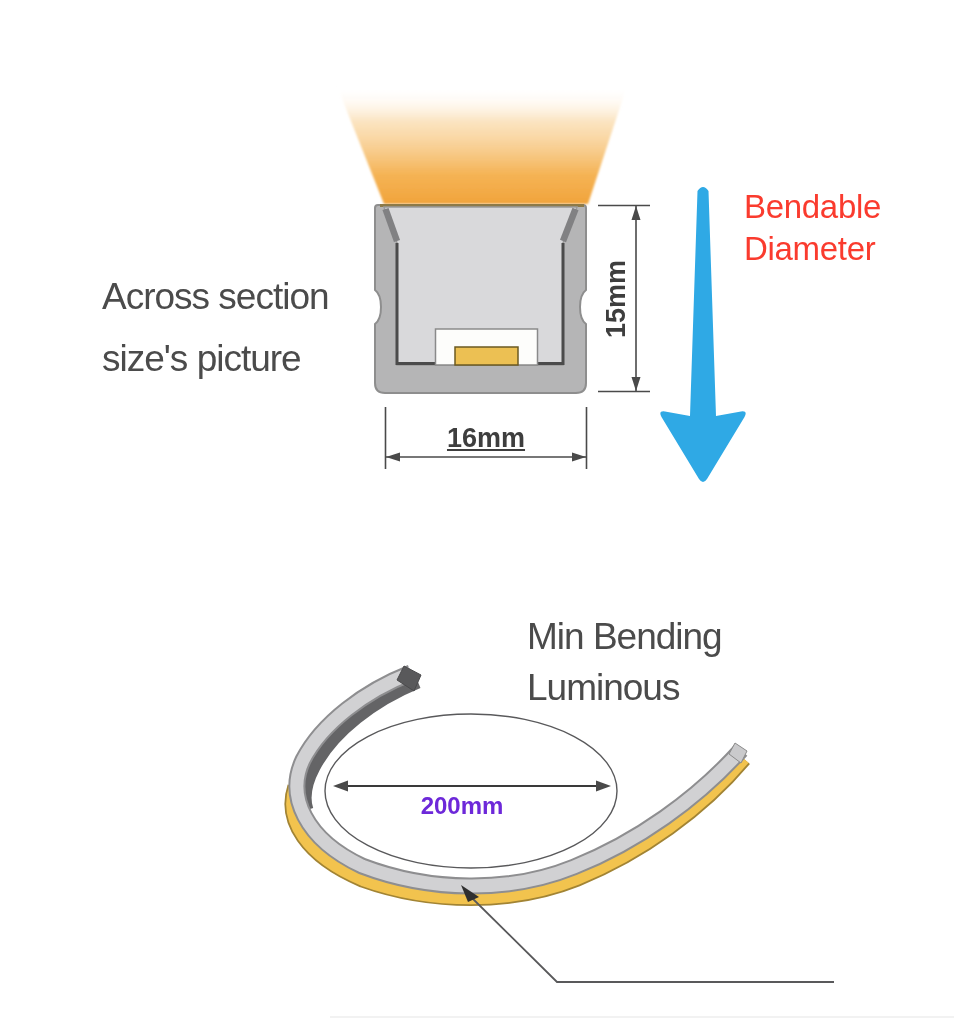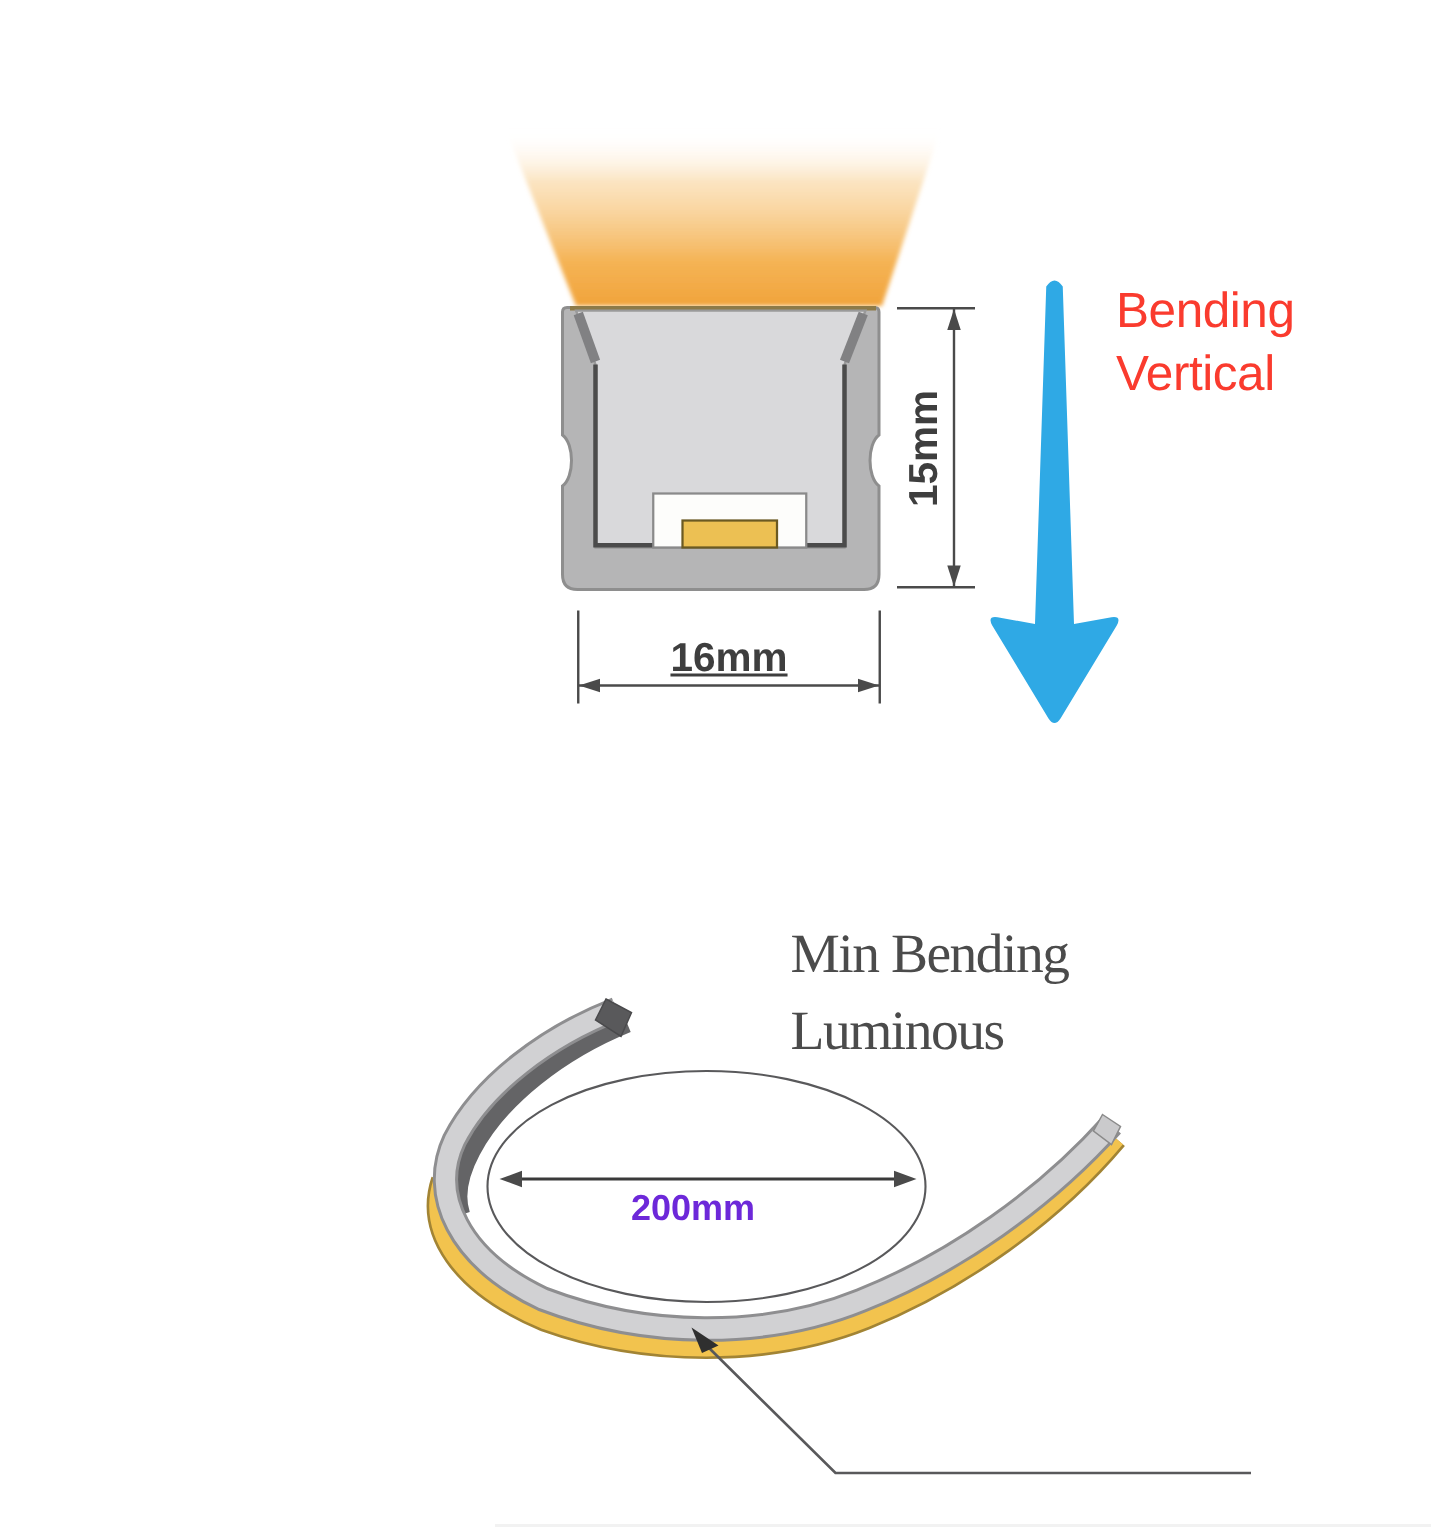--- a/index.html
+++ b/index.html
@@ -17,21 +17,21 @@
   .canvas{
     position:relative;width:954px;height:1024px;background:#ffffff;overflow:hidden;
     font-family:"Liberation Sans", sans-serif;
   }
   .canvas svg{position:absolute;left:0;top:0;}
   .label{
     position:absolute;color:var(--text_gray);font-size:37px;line-height:1.55;
     letter-spacing:-1px;white-space:nowrap;
   }
   .caption{left:102px;top:266px;line-height:62px;}
-  .bend-title{left:527px;top:611px;line-height:51px;font-family:Liberation Serif, serif;}
+  .bend-title{left:527px;top:611px;line-height:51px;}
   .luminous{left:576px;top:928px;}
   .red-label{
     position:absolute;left:744px;top:186px;color:var(--label_red);
     font-size:33px;line-height:42px;letter-spacing:-0.3px;white-space:nowrap;
   }
   .dim-label{
     position:absolute;color:var(--dim_gray);font-weight:bold;white-space:nowrap;
   }
   .dim-16{left:486px;top:423px;font-size:27px;transform:translateX(-50%);text-decoration:underline;}
   .dim-15{left:616px;top:299px;font-size:27px;transform:translate(-50%,-50%) rotate(-90deg);}
@@ -137,24 +137,28 @@
       <path class="stripGray" d="M 411,673 C 365,691 322,723 303,760 C 286,796 305,839 362,866 C 430,892 510,893 574,867 C 637,842 697,799 741,750"></path>
 
       <polygon class="capLeft" points="404,666 421,675 414,691 397,680"></polygon>
       <polygon class="capRight" points="735,743 747,751 741,763 729,754"></polygon>
 
       <path class="leader" d="M 469,895 L 557,982 L 834,982"></path>
       <polygon class="leaderArrow" points="461,885 479,897 468,902"></polygon>
     </g>
   </svg>
 
+  <div class="label caption">
+    <div>Across section</div>
+    <div>size's picture</div>
+  </div>
 
   <div class="red-label">
-    <div>Bending</div>
-    <div>Vertical</div>
+    <div>Bendable</div>
+    <div>Diameter</div>
   </div>
 
   <div class="dim-label dim-16">16mm</div>
   <div class="dim-label dim-15">15mm</div>
   <div class="dim-label dim-200">200mm</div>
 
   <div class="label bend-title">
     <div>Min Bending</div>
     <div>Luminous</div>
   </div>

